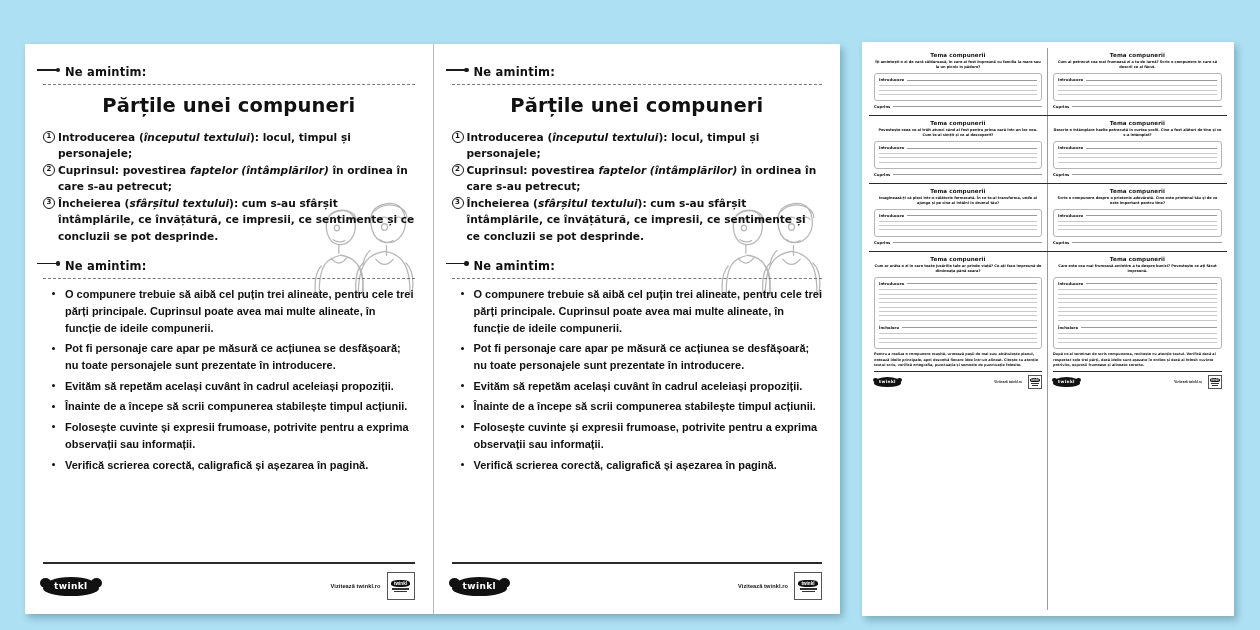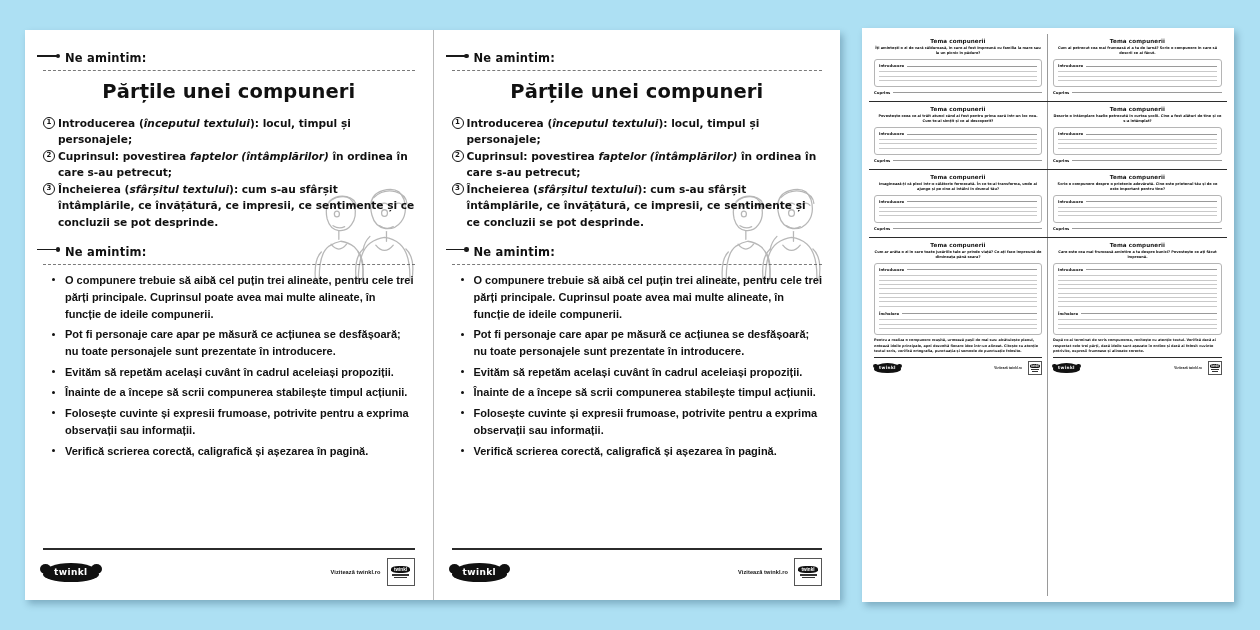--- a/index.html
+++ b/index.html
@@ -1,21 +1,21 @@
 <!DOCTYPE html>
 <html><head>
 <meta charset="utf-8">
 <style>
   html,body{margin:0;padding:0;}
   body{
     width:1260px;height:630px;overflow:hidden;
     background:#ade0f3;
     font-family:"Liberation Sans",sans-serif;
   }
-  .stage{position:relative;width:1260px;height:510px;}
+  .stage{position:relative;width:1260px;height:510px;margin-top:14px;}
 
   
   .doc{
     position:absolute;left:25px;top:30px;width:815px;height:570px;
     background:#ffffff;
     box-shadow:3px 4px 7px rgba(0,40,70,.28);
     display:flex;
   }
   .page{
     position:relative;width:50%;height:100%;

